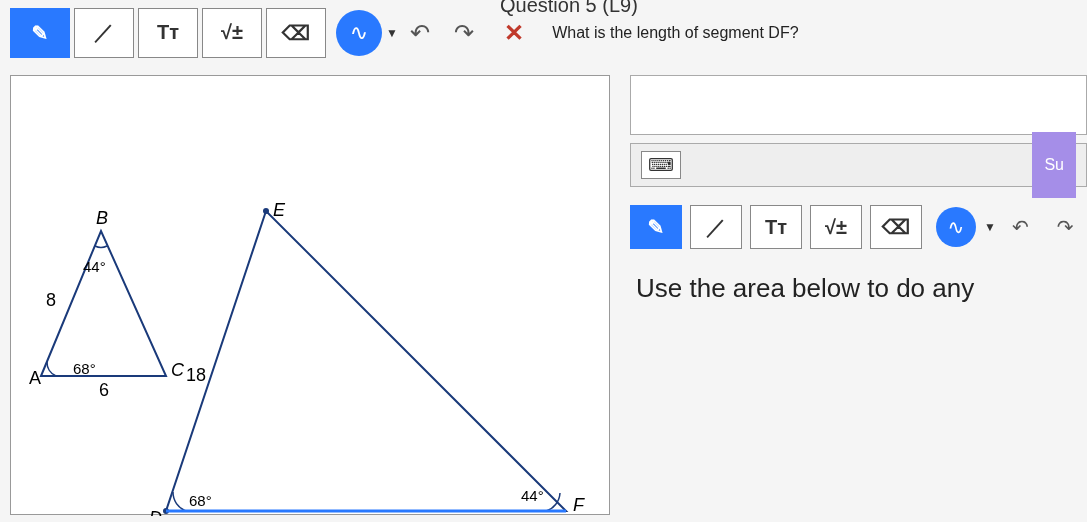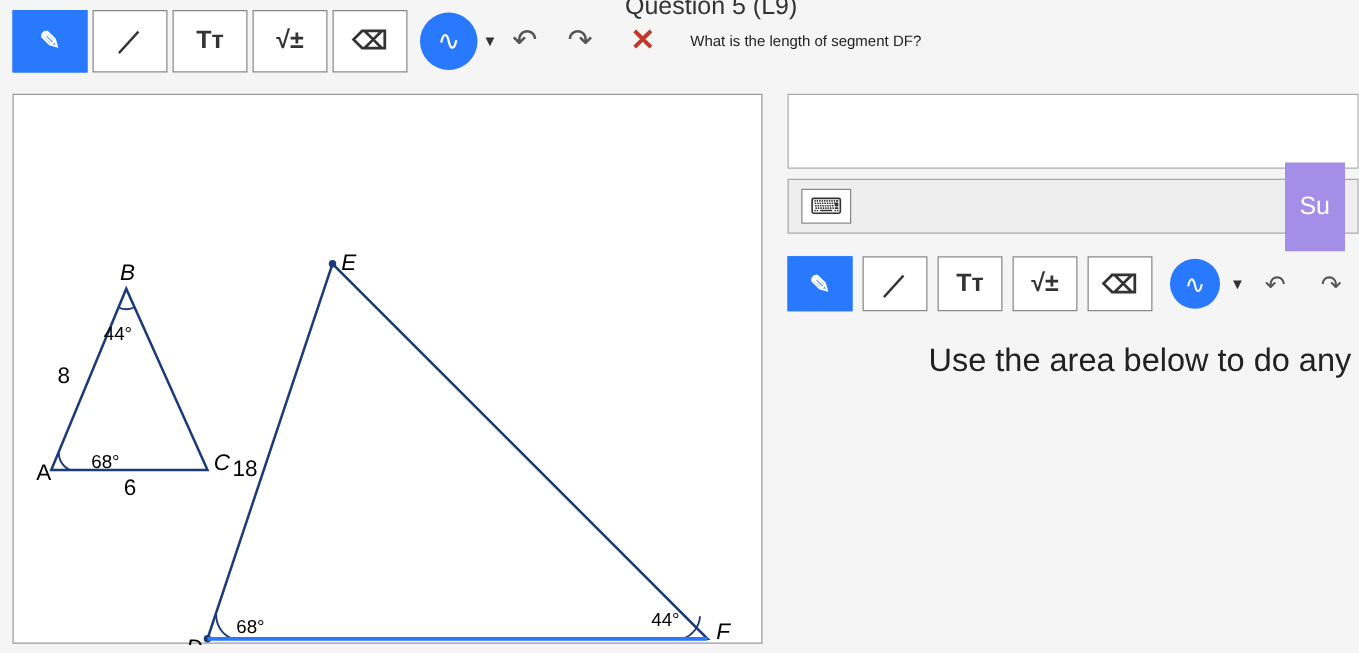--- a/index.html
+++ b/index.html
@@ -75,21 +75,21 @@
     font-weight: bold;
   }
   .question-header {
     position: absolute;
     top: -6px;
     left: 500px;
     font-size: 20px;
     color: #333;
   }
   .question-text {
-    font-size: 12px;
+    font-size: 16px;
     color: #222;
     margin-left: 10px;
   }
   .canvas-area {
     position: absolute;
     top: 75px;
     left: 10px;
     width: 600px;
     height: 440px;
     background: #fff;
@@ -122,33 +122,33 @@
     font-size: 18px;
     color: #333;
     border: 1px solid #888;
     padding: 2px 6px;
     background: #fff;
   }
   .submit-btn {
     background: #a58ee8;
     color: #fff;
     padding: 24px 12px;
-    font-size: 20px;
+    font-size: 16px;
     border: none;
   }
   .toolbar2 {
     display: flex;
     align-items: center;
     gap: 4px;
     margin-bottom: 20px;
   }
   .instruction {
     font-size: 26px;
     color: #222;
-    text-align: right;
+    text-align: left;
     line-height: 1.5;
     padding: 0 6px;
   }
   svg text { font-family: Arial, sans-serif; }
 </style>
 </head>
 <body>
 
 <div class="question-header">Question 5 (L9)</div>
 

